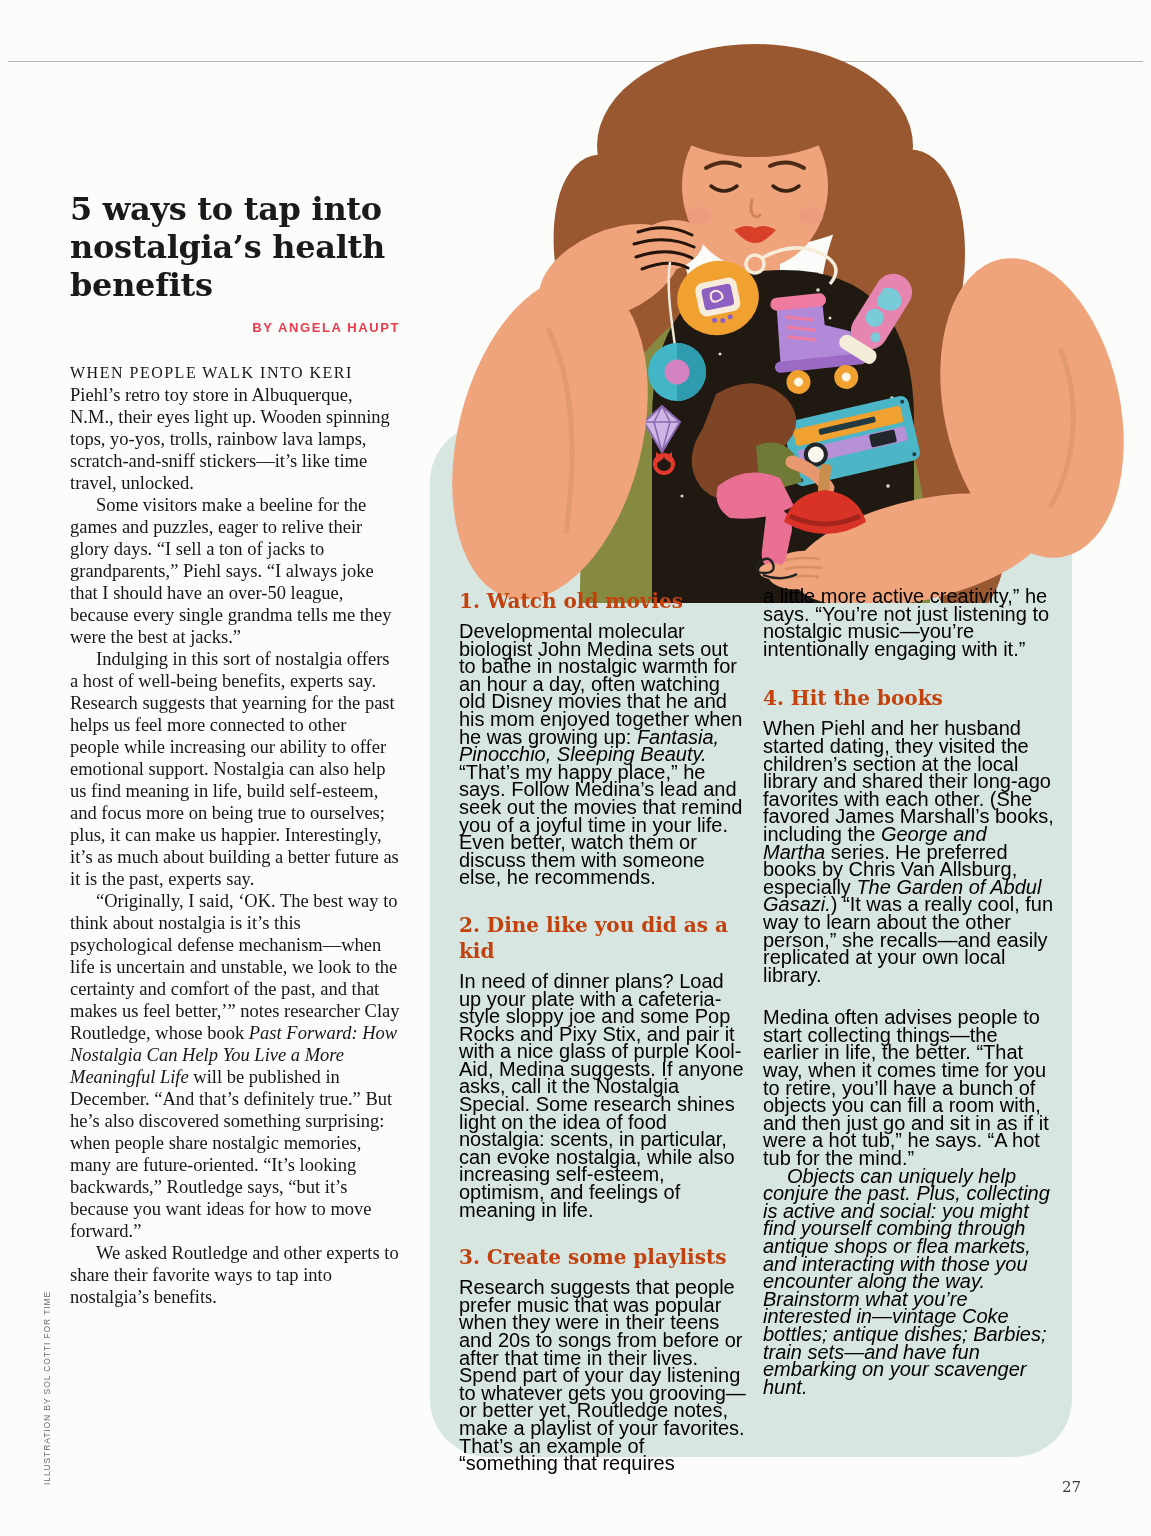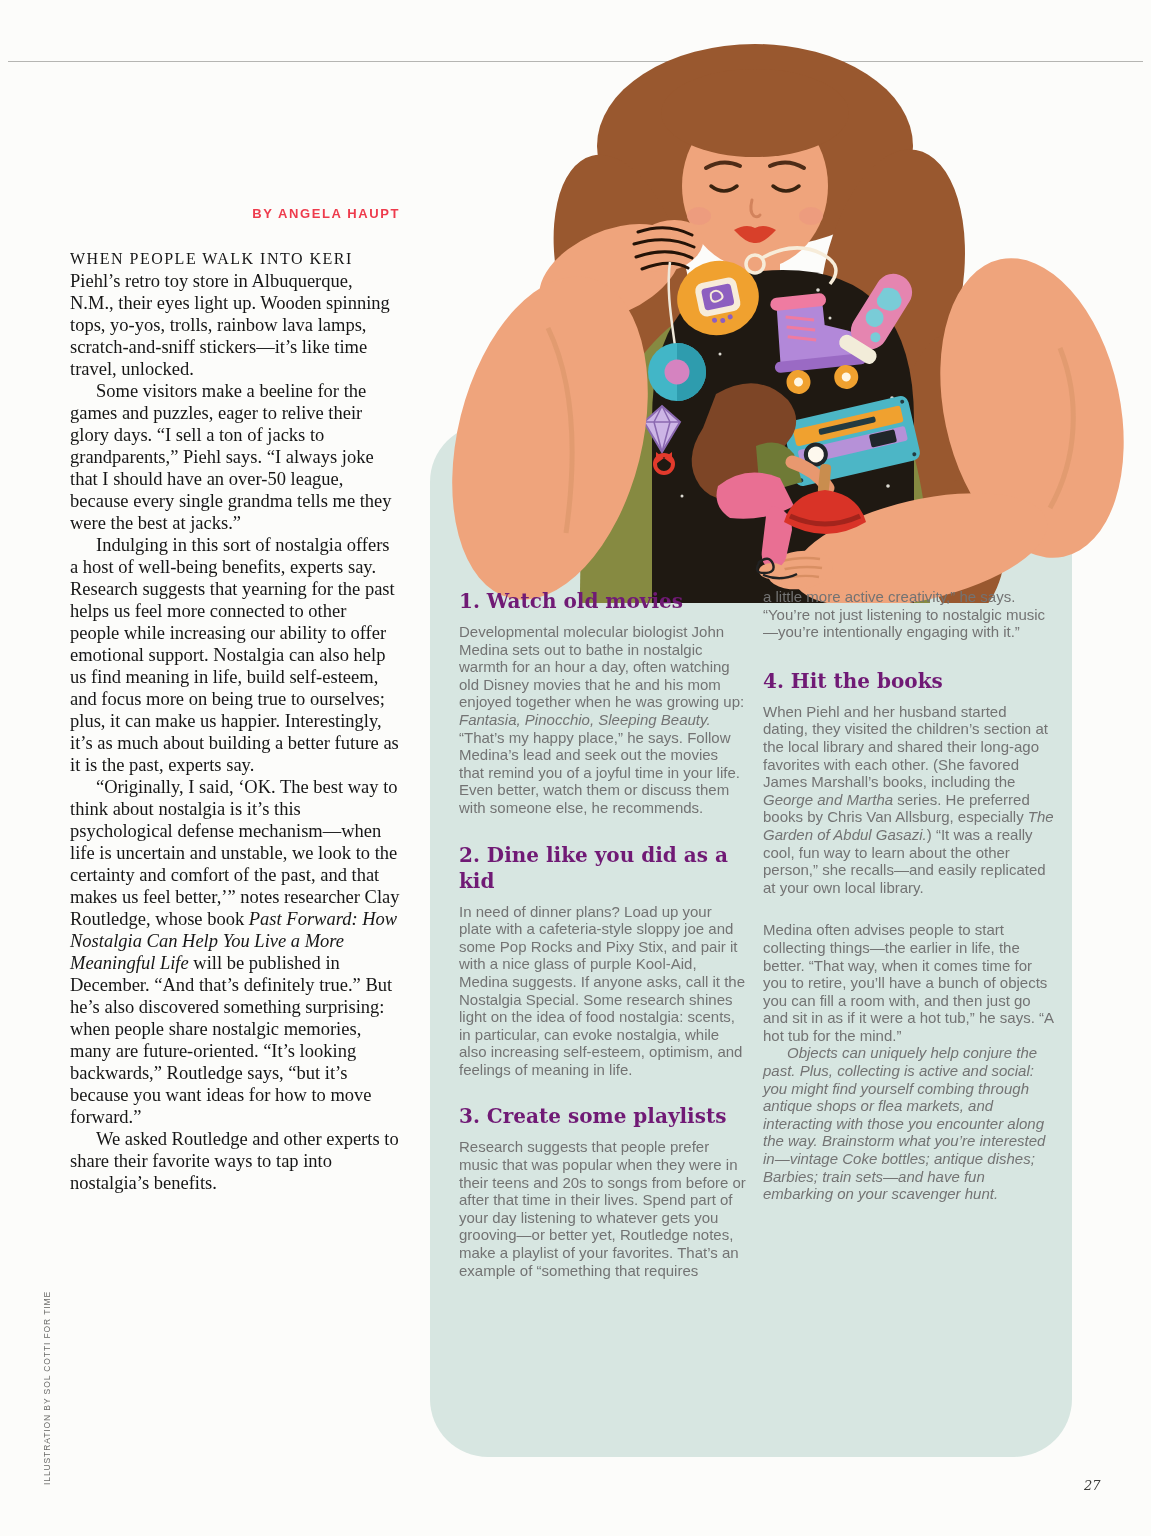--- a/index.html
+++ b/index.html
@@ -20,40 +20,41 @@
   .teal-box{position:absolute;left:430px;top:424px;width:642px;height:1033px;border-radius:58px;background:#d7e6e1;z-index:1;}
 
   
   .illustration{position:absolute;left:420px;top:18px;width:731px;height:585px;z-index:2;pointer-events:none;}
 
   
   .col{position:absolute;z-index:3;font-family:"Liberation Sans",sans-serif;}
   .col-mid{left:459px;top:588px;width:288px;}
   .col-right{left:763px;top:588px;width:291px;}
   .tip{margin-bottom:25px;}
-  .tip h2{margin:0 0 9px 0;font-family:"DejaVu Serif",serif;font-weight:700;font-size:20px;line-height:26px;color:#701a75;}
-  .tip p,.cont-para{margin:0;font-size:15px;line-height:17.6px;color:#737373;}
+  .tip h2{margin:0 0 9px 0;font-family:"DejaVu Serif",serif;font-weight:700;font-size:20px;line-height:26px;color:#c2410c;}
+  .tip p,.cont-para{margin:0;font-size:20px;line-height:17.6px;color:#000000;}
   .cont-para{margin-bottom:27px;}
   .ind2{text-indent:24px;font-style:italic;}
 
   
   .credit{position:absolute;left:42px;top:1253px;height:232px;writing-mode:vertical-rl;transform:rotate(180deg);font-family:"Liberation Sans",sans-serif;font-size:8.5px;letter-spacing:0.9px;color:#6b6b68;z-index:3;white-space:nowrap;}
 
-  .page-number{position:absolute;left:1084px;top:1478px;font-family:"DejaVu Serif",serif;font-size:13px;color:#3a3a38;z-index:3;font-style:italic;}
+  .page-number{position:absolute;left:1062px;top:1478px;font-family:"DejaVu Serif",serif;font-size:15px;color:#3a3a38;z-index:3;}
 </style>
 </head>
 <body>
 
 <div class="page">
 
   <div class="top-rule"></div>
 
   <div class="credit">ILLUSTRATION BY SOL COTTI FOR TIME</div>
 
   <section class="left-col">
+    <h1>5 ways to tap into nostalgia’s health benefits</h1>
     <div class="byline">BY ANGELA HAUPT</div>
     <div class="intro-body">
       <p><span class="caps">When people walk into Keri</span><span> Piehl’s retro toy store in Albuquerque, N.M., their eyes light up. Wooden spinning tops, yo-yos, trolls, rainbow lava lamps, scratch-and-sniff stickers—it’s like time travel, unlocked.</span></p>
       <p class="ind"><span>Some visitors make a beeline for the games and puzzles, eager to relive their glory days. “I sell a ton of jacks to grandparents,” Piehl says. “I always joke that I should have an over-50 league, because every single grandma tells me they were the best at jacks.”</span></p>
       <p class="ind"><span>Indulging in this sort of nostalgia offers a host of well-being benefits, experts say. Research suggests that yearning for the past helps us feel more connected to other people while increasing our ability to offer emotional support. Nostalgia can also help us find meaning in life, build self-esteem, and focus more on being true to ourselves; plus, it can make us happier. Interestingly, it’s as much about building a better future as it is the past, experts say.</span></p>
       <p class="ind"><span>“Originally, I said, ‘OK. The best way to think about nostalgia is it’s this psychological defense mechanism—when life is uncertain and unstable, we look to the certainty and comfort of the past, and that makes us feel better,’” notes researcher Clay Routledge, whose book </span><span class="it">Past Forward: How Nostalgia Can Help You Live a More Meaningful Life</span><span> will be published in December. “And that’s definitely true.” But he’s also discovered something surprising: when people share nostalgic memories, many are future-oriented. “It’s looking backwards,” Routledge says, “but it’s because you want ideas for how to move forward.”</span></p>
       <p class="ind"><span>We asked Routledge and other experts to share their favorite ways to tap into nostalgia’s benefits.</span></p>
     </div>
   </section>
 

